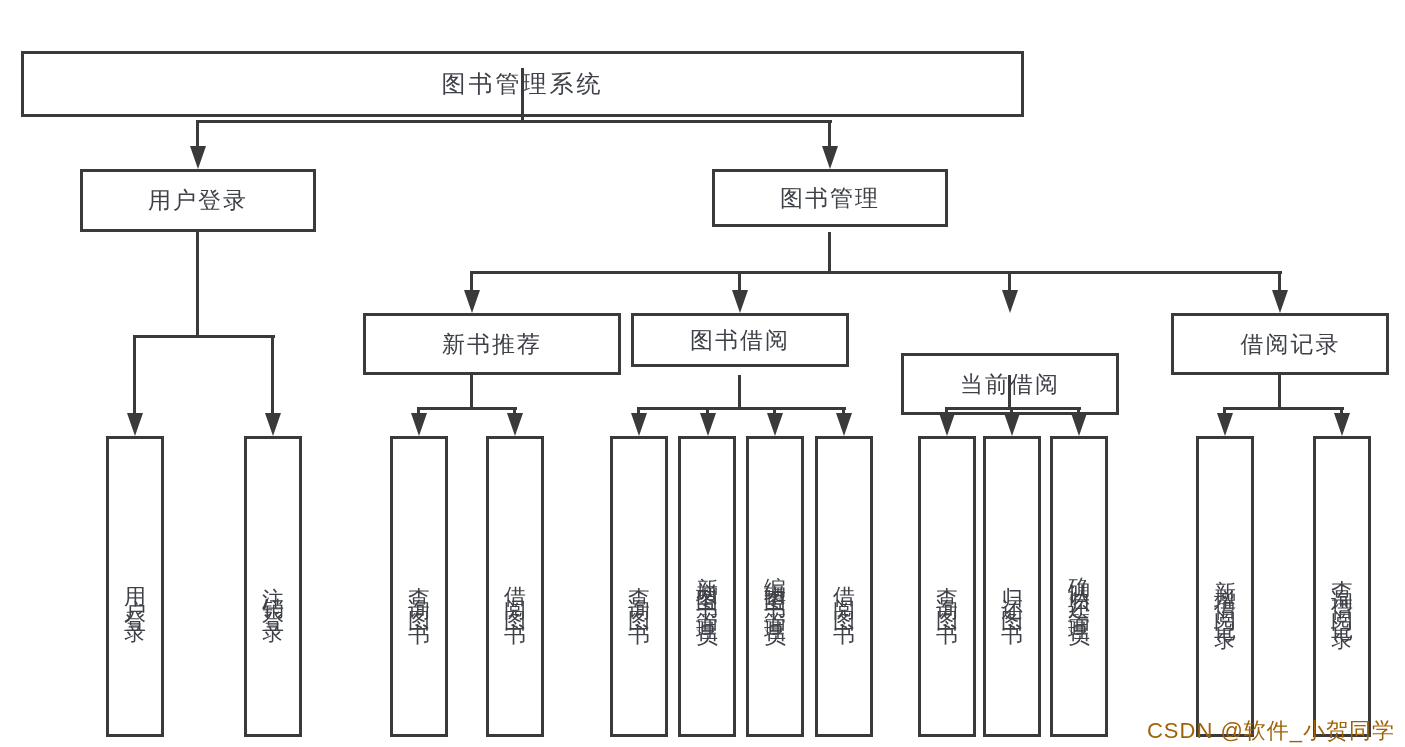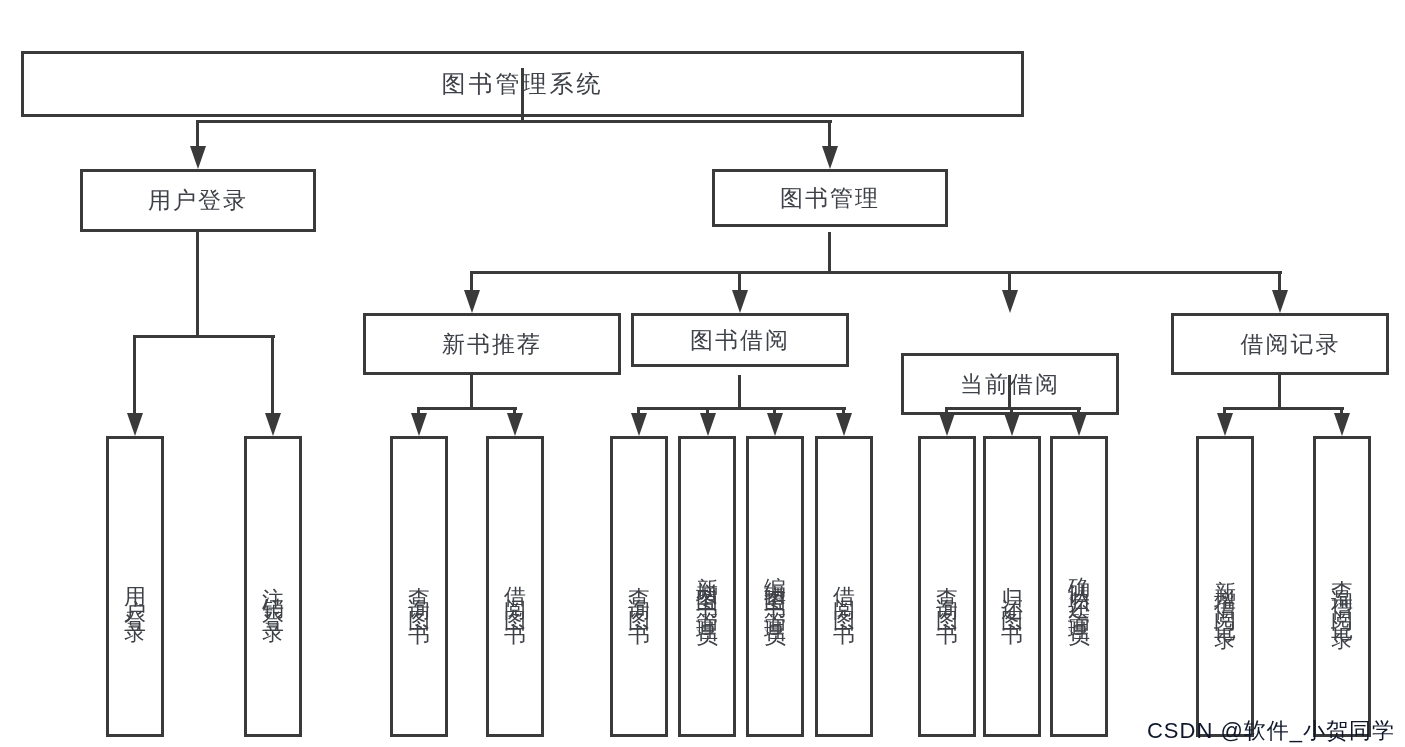--- a/index.html
+++ b/index.html
@@ -35,21 +35,21 @@
   .arr{
     position:absolute;width:0;height:0;
     border-left:8px solid transparent;
     border-right:8px solid transparent;
     border-top:23px solid #3a3a3a;
   }
   .watermark{
     position:absolute;
     top:716px;right:10px;
     font-size:22px;
-    color:#0f172a;
+    color:#a16207;
     letter-spacing:1px;
     white-space:nowrap;
   }
 </style>
 </head>
 <body>
 
 <div class="canvas">
 
   <div class="box rootbox" style="left:21px;top:13px;width:1003px;height:66px;margin-top:38px;">

